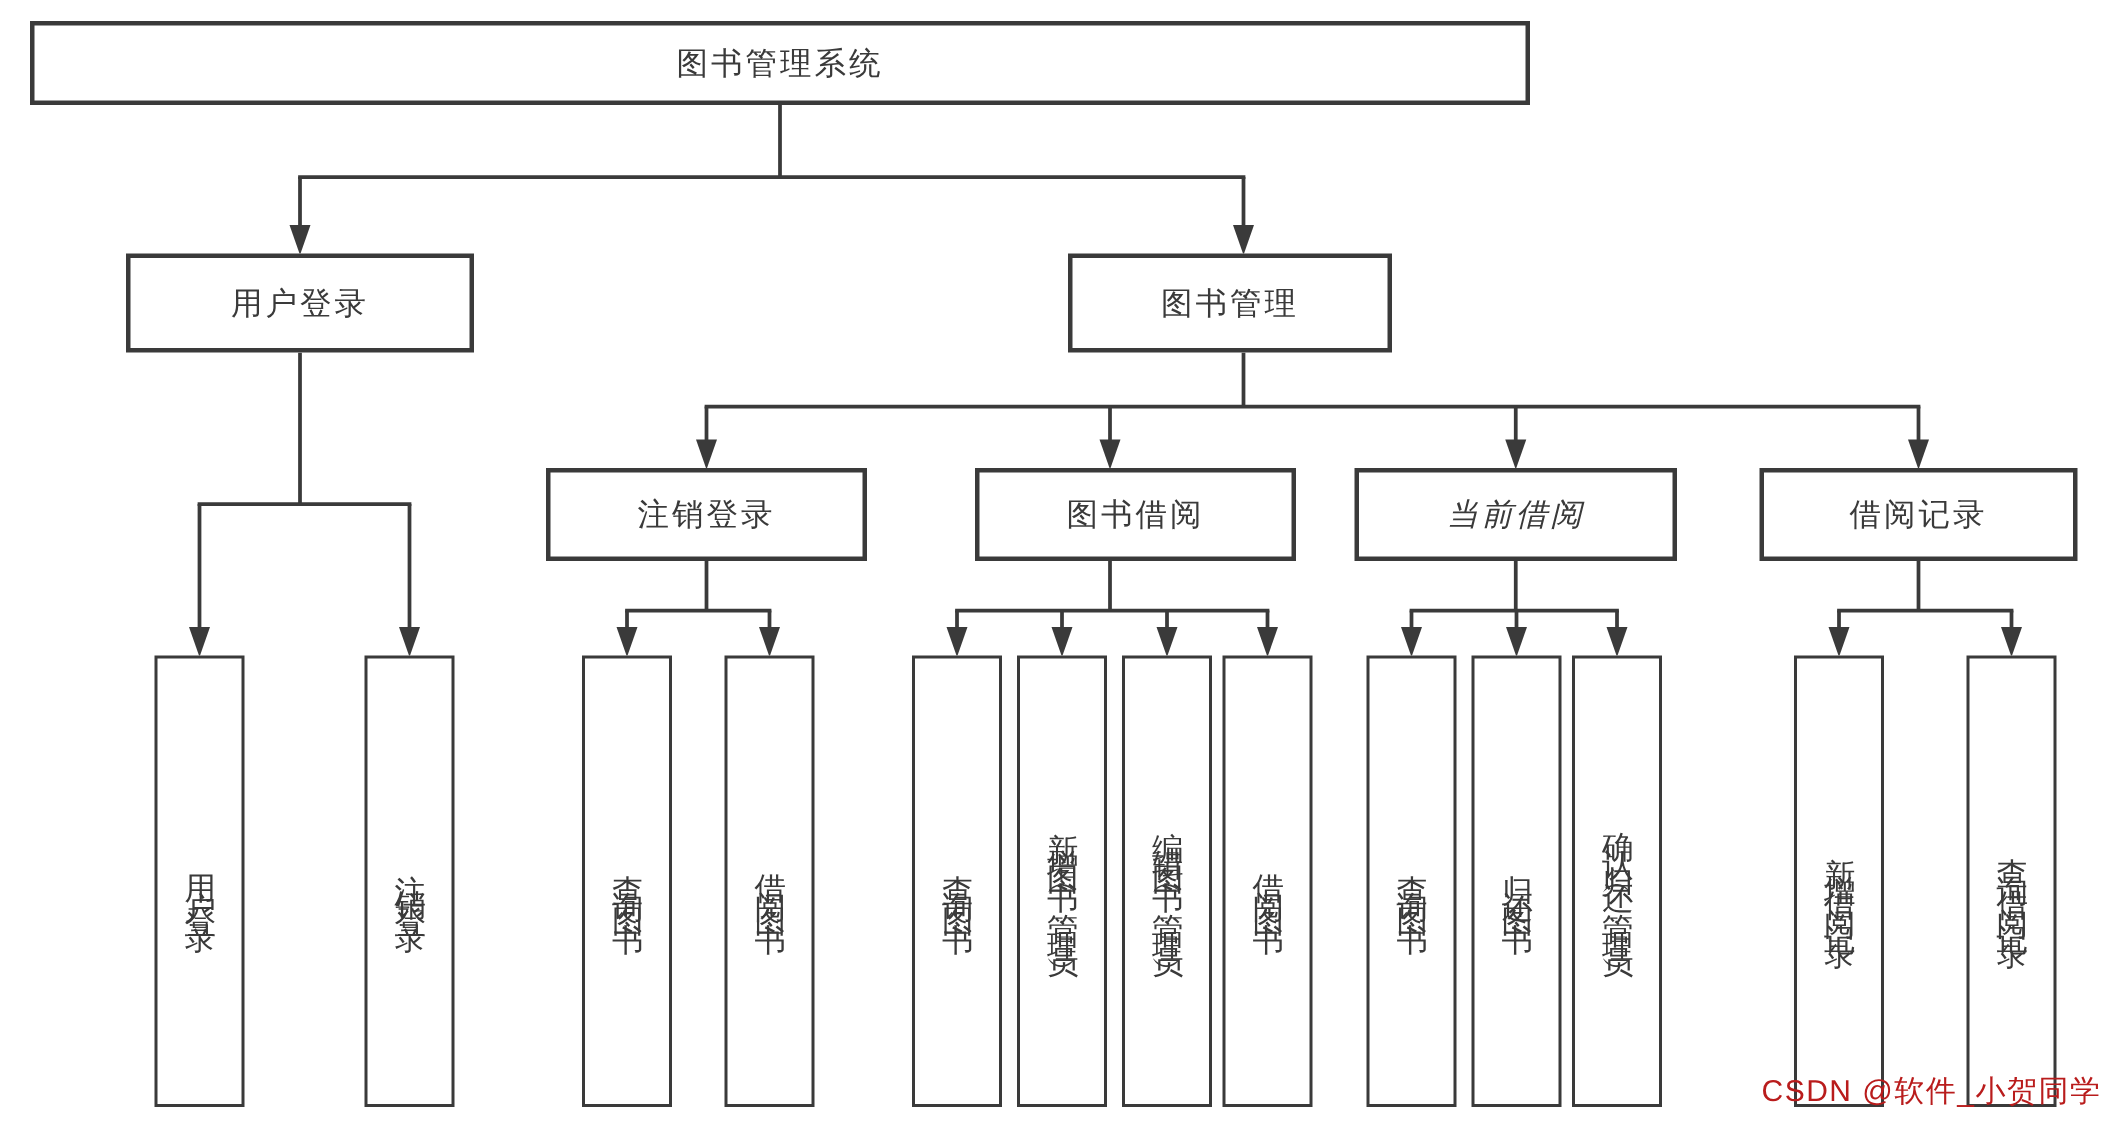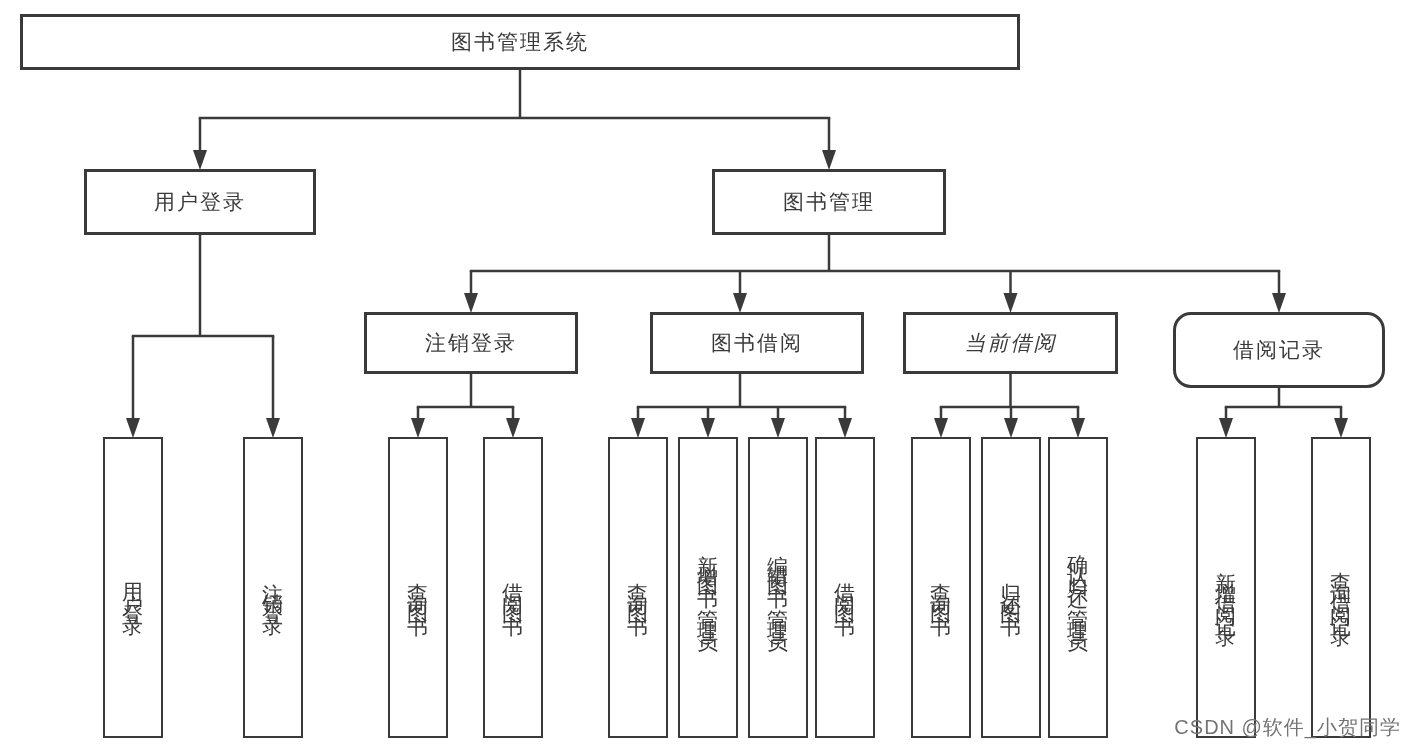--- a/index.html
+++ b/index.html
@@ -32,21 +32,21 @@
     font-size:21px;
     letter-spacing:11px;
     line-height:1;
   }
   .watermark{
     position:absolute;
     top:714px;
     right:4px;
     font-size:20px;
     letter-spacing:1px;
-    color:#737373;
+    color:#b91c1c;
     z-index:10;
     white-space:nowrap;
   }
 </style>
 </head>
 <body>
 
 <div class="stage">
   <svg id="edges" xmlns="http://www.w3.org/2000/svg" viewBox="0 0 1405 747">
       <line x1="520" y1="70" x2="520" y2="118" stroke="#3a3a3a" stroke-width="2.5"></line>
@@ -102,33 +102,33 @@
       <line x1="1341" y1="407" x2="1341" y2="423" stroke="#3a3a3a" stroke-width="2.5"></line>
       <polygon points="1341,438 1334,418 1348,418" fill="#3a3a3a"></polygon>
     </svg>
   <div id="nodes">
       <div class="node h lv1" style="left: 20px; top: 14px; width: 1000px; height: 56px;">
         <span>图书管理系统</span>
       </div>
       <div class="node h" style="left: 84px; top: 169px; width: 232px; height: 66px;">
         <span>用户登录</span>
       </div>
-      <div class="node h" style="left: 712px; top: 169px; width: 234px; height: 66px;">
+      <div class="node h" style="left: 712px; top: 169px; width: 216px; height: 66px;">
         <span>图书管理</span>
       </div>
       <div class="node h" style="left: 364px; top: 312px; width: 214px; height: 62px;">
         <span>注销登录</span>
       </div>
       <div class="node h" style="left: 633px; top: 312px; width: 214px; height: 62px; margin-left: 17px;">
         <span>图书借阅</span>
       </div>
       <div class="node h" style="left: 903px; top: 312px; width: 215px; height: 62px; font-style: italic;">
         <span>当前借阅</span>
       </div>
-      <div class="node h" style="left: 1173px; top: 312px; width: 212px; height: 76px; border-radius: 18px;">
+      <div class="node h" style="left: 1173px; top: 312px; width: 212px; height: 62px;">
         <span>借阅记录</span>
       </div>
       <div class="node v" style="left: 103px; top: 437px; width: 60px; height: 301px;">
         <span>用户登录</span>
       </div>
       <div class="node v" style="left: 243px; top: 437px; width: 60px; height: 301px;">
         <span>注销登录</span>
       </div>
       <div class="node v" style="left: 388px; top: 437px; width: 60px; height: 301px;">
         <span>查询图书</span>

